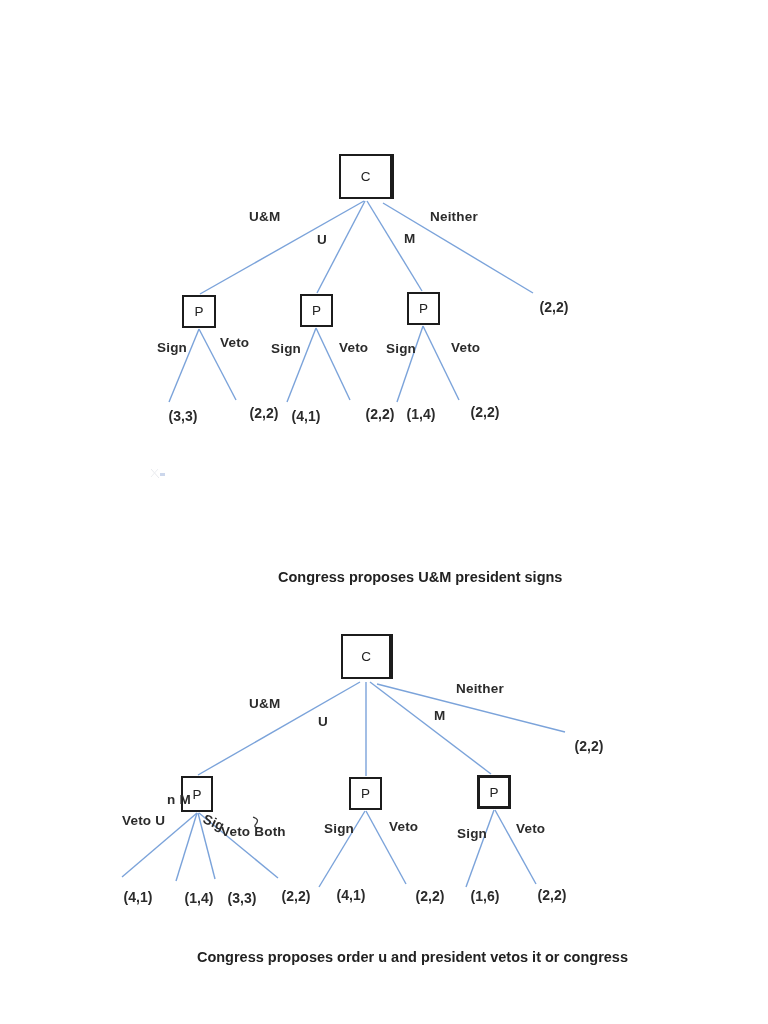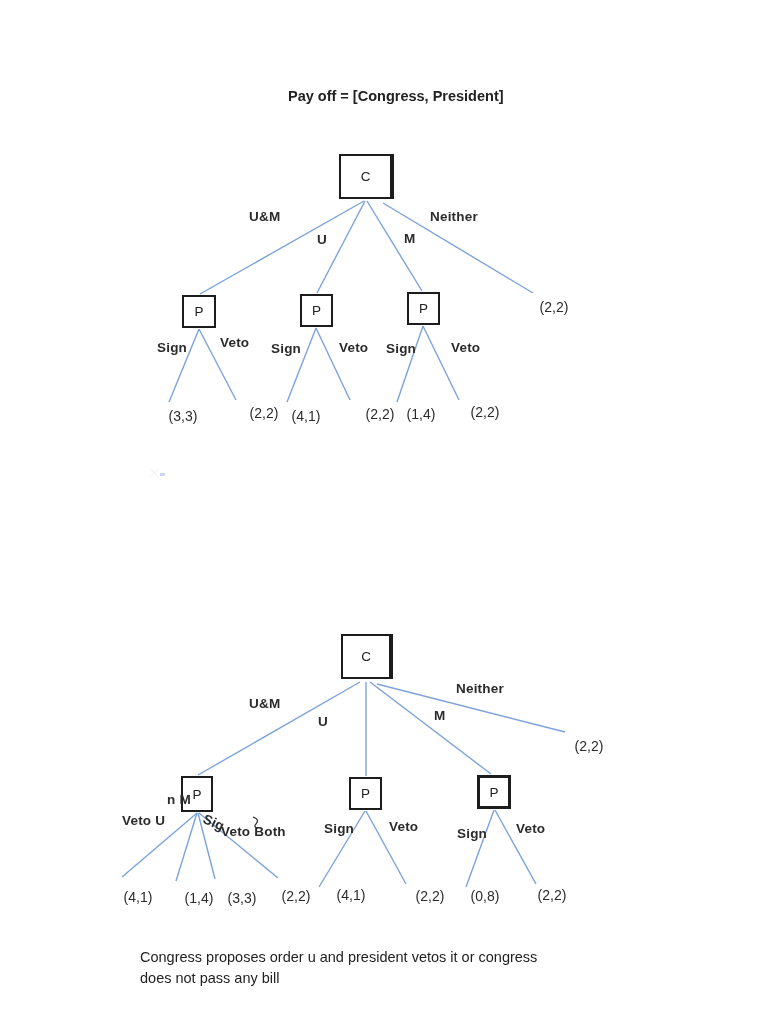--- a/index.html
+++ b/index.html
@@ -30,41 +30,41 @@
   .title{
     position:absolute;
     font-size:14.5px;
     font-weight:bold;
     color:#222;
     white-space:nowrap;
   }
   .payoff{
     position:absolute;
     font-size:14px;
-    font-weight:normal;
+    font-weight:bold;
     transform:translateX(-50%);
     white-space:nowrap;
     padding-left:36px;
   }
   .node{
     position:absolute;
     border:2px solid var(--border-color);
     background:#fff;
     display:flex;align-items:center;justify-content:center;
     font-size:13.5px;color:#222;
   }
   .node.thick-right{border-right-width:4px;}
   .node.thick{border-width:3px;}
   .branch{font-weight:bold;font-weight:600;}
   .rot{transform:rotate(24deg);}
   .caption{
     position:absolute;
     left:140px;top:947px;width:488px;
-    text-align:left;
-    font-size:14.5px;font-weight:normal;color:#222;
+    text-align:right;
+    font-size:14.5px;font-weight:bold;color:#222;
     line-height:21px;
   }
 </style>
 </head>
 <body>
 
 <div id="page">
 
   <svg id="edges">
 
@@ -98,21 +98,20 @@
 
     <path class="mark" d="M 253 817 q 7 2 3 7 q -3 3 2 4"></path>
 
     <g class="faint">
       <line x1="151" y1="469" x2="159" y2="478" style="stroke:#c9cdd6;stroke-width:1"></line>
       <line x1="158" y1="469" x2="151" y2="477" style="stroke:#d4d8df;stroke-width:1"></line>
       <rect x="160" y="473" width="5" height="3" fill="#8fa8d6"></rect>
     </g>
   </svg>
 
-  <div class="title" style="left:288px;top:88px">Pay off = [Congress, President]</div>
 
   <div class="node thick-right" style="left:339px;top:154px;width:49px;height:41px">C</div>
 
   <div class="lbl branch" style="left:249px;top:209px">U&amp;M</div>
   <div class="lbl branch" style="left:317px;top:232px">U</div>
   <div class="lbl branch" style="left:404px;top:231px">M</div>
   <div class="lbl branch" style="left:430px;top:209px">Neither</div>
 
   <div class="payoff" style="left:536px;top:299px">(2,2)</div>
 
@@ -127,20 +126,21 @@
   <div class="lbl branch" style="left:386px;top:341px">Sign</div>
   <div class="lbl branch" style="left:451px;top:340px">Veto</div>
 
   <div class="payoff" style="left:165px;top:408px">(3,3)</div>
   <div class="payoff" style="left:246px;top:405px">(2,2)</div>
   <div class="payoff" style="left:288px;top:408px">(4,1)</div>
   <div class="payoff" style="left:362px;top:406px">(2,2)</div>
   <div class="payoff" style="left:403px;top:406px">(1,4)</div>
   <div class="payoff" style="left:467px;top:404px">(2,2)</div>
 
+  <div class="title" style="left:278px;top:569px">Congress proposes U&amp;M president signs</div>
 
   <div class="node thick-right" style="left:341px;top:634px;width:46px;height:41px">C</div>
 
   <div class="lbl branch" style="left:249px;top:696px">U&amp;M</div>
   <div class="lbl branch" style="left:318px;top:714px">U</div>
   <div class="lbl branch" style="left:434px;top:708px">M</div>
   <div class="lbl branch" style="left:456px;top:681px">Neither</div>
 
   <div class="payoff" style="left:571px;top:738px">(2,2)</div>
 
@@ -157,21 +157,20 @@
   <div class="lbl branch" style="left:389px;top:819px">Veto</div>
   <div class="lbl branch" style="left:457px;top:826px">Sign</div>
   <div class="lbl branch" style="left:516px;top:821px">Veto</div>
 
   <div class="payoff" style="left:120px;top:889px">(4,1)</div>
   <div class="payoff" style="left:181px;top:890px">(1,4)</div>
   <div class="payoff" style="left:224px;top:890px">(3,3)</div>
   <div class="payoff" style="left:278px;top:888px">(2,2)</div>
   <div class="payoff" style="left:333px;top:887px">(4,1)</div>
   <div class="payoff" style="left:412px;top:888px">(2,2)</div>
-  <div class="payoff" style="left:467px;top:888px">(0,8)</div>
+  <div class="payoff" style="left:467px;top:888px">(1,6)</div>
   <div class="payoff" style="left:534px;top:887px">(2,2)</div>
 
   <div class="caption">
     <div>Congress proposes order u and president vetos it or congress</div>
-    <div>does not pass any bill</div>
   </div>
 
 </div>
 
 </body></html>

